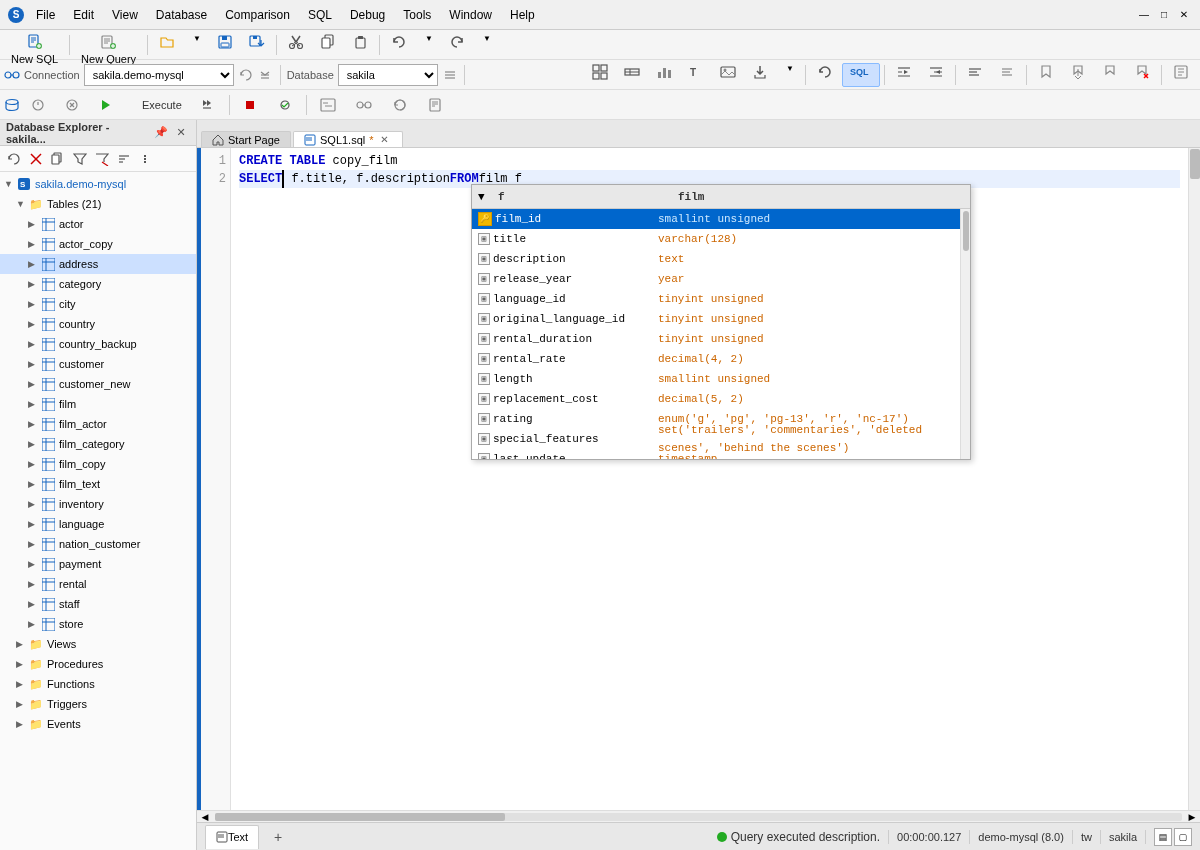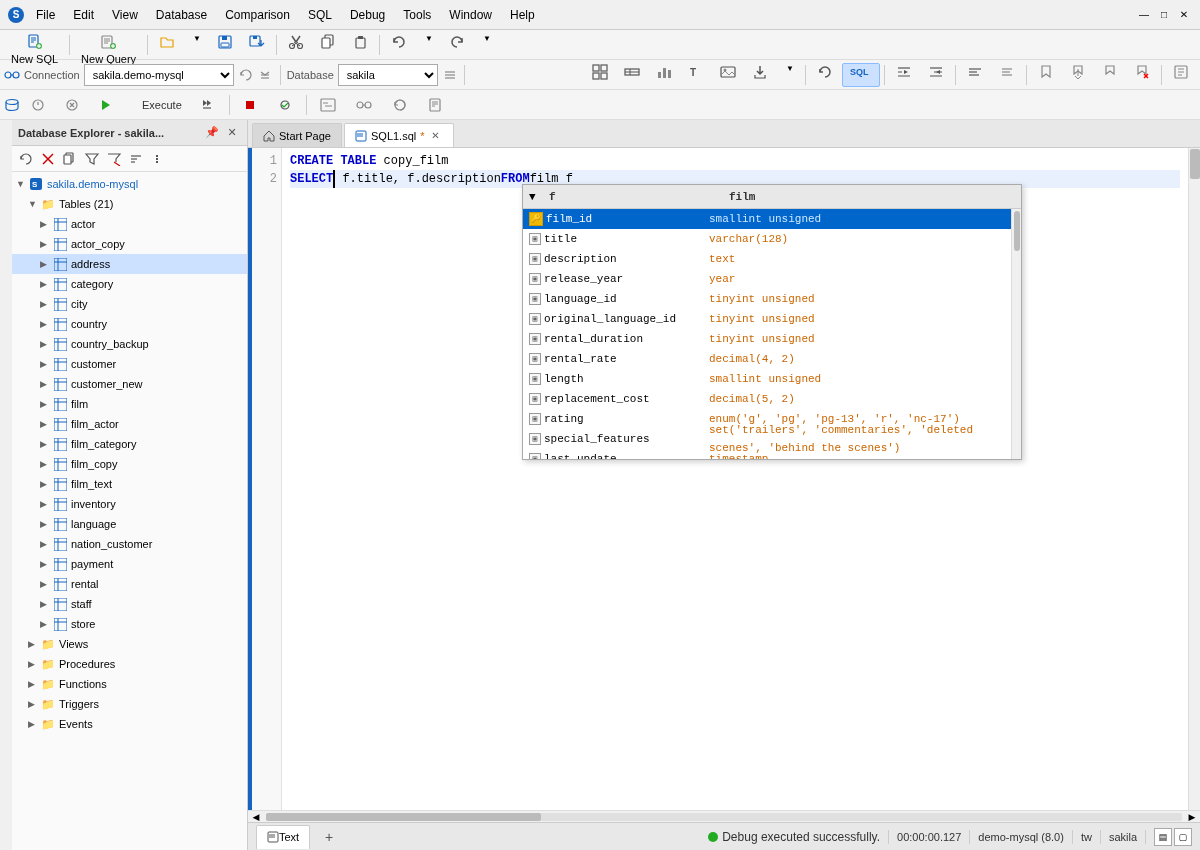--- a/index.html
+++ b/index.html
@@ -30,21 +30,21 @@
     
     
     .toolbar3 { height: 30px; background: #f5f5f5; display: flex; align-items: center; padding: 0 4px; gap: 2px; border-bottom: 1px solid #ddd; }
     .exec-btn { height: 24px; display: flex; align-items: center; gap: 3px; padding: 0 8px; border: 1px solid transparent; border-radius: 2px; cursor: pointer; font-size: 11px; }
     .exec-btn-label { color: #333; }
     
     
     .main-content { display: flex; height: calc(850px - 30px - 30px - 30px - 30px); }
     
     
-    .left-panel { width: 236px; border-right: 1px solid #ccc; background: #fafafa; display: flex; flex-direction: column; flex-shrink: 0; margin-left: 12px; }
+    .left-panel { width: 197px; border-right: 1px solid #ccc; background: #fafafa; display: flex; flex-direction: column; flex-shrink: 0; }
     .panel-header { height: 26px; background: #e8e8e8; display: flex; align-items: center; justify-content: space-between; padding: 0 6px; border-bottom: 1px solid #ccc; }
     .panel-title { font-size: 11px; font-weight: bold; color: #333; }
     .panel-icons { display: flex; gap: 2px; }
     .panel-icon-btn { width: 18px; height: 18px; display: flex; align-items: center; justify-content: center; cursor: pointer; font-size: 11px; color: #555; }
     
     .panel-toolbar { height: 26px; display: flex; align-items: center; padding: 0 4px; gap: 2px; border-bottom: 1px solid #ddd; }
     .panel-tb-btn { width: 20px; height: 20px; display: flex; align-items: center; justify-content: center; cursor: pointer; border: 1px solid transparent; border-radius: 2px; font-size: 11px; }
     
     .tree-area { flex: 1; overflow-y: auto; padding: 2px 0; }
     .tree-item { display: flex; align-items: center; height: 20px; padding-left: 4px; cursor: pointer; }
@@ -52,21 +52,21 @@
     .tree-arrow { width: 12px; font-size: 9px; color: #666; }
     .tree-icon { width: 16px; height: 16px; display: flex; align-items: center; justify-content: center; margin-right: 3px; font-size: 11px; }
     .tree-label { font-size: 11px; }
     .tree-folder-icon { color: #e8a000; }
     
     
     .right-panel { flex: 1; display: flex; flex-direction: column; background: white; }
     
     
     .tab-bar { height: 28px; background: #e8e8e8; display: flex; align-items: flex-end; padding: 0 4px; border-bottom: 1px solid #ccc; }
-    .tab { height: 24px; display: flex; align-items: center; padding: 0 10px; border: 1px solid #ccc; border-bottom: none; background: #d8d8d8; cursor: pointer; font-size: 11px; gap: 4px; border-radius: 2px 2px 0 0; margin-right: 2px; }
+    .tab { height: 16px; display: flex; align-items: center; padding: 0 10px; border: 1px solid #ccc; border-bottom: none; background: #d8d8d8; cursor: pointer; font-size: 11px; gap: 4px; border-radius: 2px 2px 0 0; margin-right: 2px; }
     .tab.active { background: #ffffff; border-bottom-color: white; }
     .tab-close { width: 14px; height: 14px; display: flex; align-items: center; justify-content: center; border-radius: 2px; cursor: pointer; font-size: 10px; color: #666; }
     .tab-start { background: #d8d8d8; }
     
     
     .editor-area { flex: 1; display: flex; overflow: hidden; position: relative; }
     .line-numbers { width: 30px; background: #f8f8f8; border-right: 1px solid #e0e0e0; padding: 4px 4px 4px 4px; font-family: 'Courier New', monospace; font-size: 12px; color: #999; line-height: 18px; text-align: right; flex-shrink: 0; }
     .code-content { flex: 1; padding: 4px 8px; font-family: 'Courier New', monospace; font-size: 12px; line-height: 18px; overflow: auto; position: relative; }
     .code-line { display: flex; align-items: flex-start; }
     .code-line-highlight { background: #e8f0fe; }
@@ -999,21 +999,21 @@
             <line x1="2" y1="4" x2="8" y2="4" stroke="#555" stroke-width="1"></line>
             <line x1="2" y1="6" x2="8" y2="6" stroke="#555" stroke-width="1"></line>
           </svg>
         <span>Text</span>
       </div>
       <div class="status-add-btn">+</div>
       <div style="flex:1;"></div>
 
       <div class="status-success">
         <div class="status-success-dot"></div>
-        <span>Debug executed successfully.</span>
+        <span>Query executed description.</span>
       </div>
       <div style="width:1px;height:14px;background:#ccc;"></div>
       <span style="font-size:11px;color:#333;">00:00:00.127</span>
       <div style="width:1px;height:14px;background:#ccc;"></div>
       <span style="font-size:11px;color:#333;">demo-mysql (8.0)</span>
       <div style="width:1px;height:14px;background:#ccc;"></div>
       <span style="font-size:11px;color:#333;">tw</span>
       <div style="width:1px;height:14px;background:#ccc;"></div>
       <span style="font-size:11px;color:#333;">sakila</span>
       <div style="width:1px;height:14px;background:#ccc;"></div>

